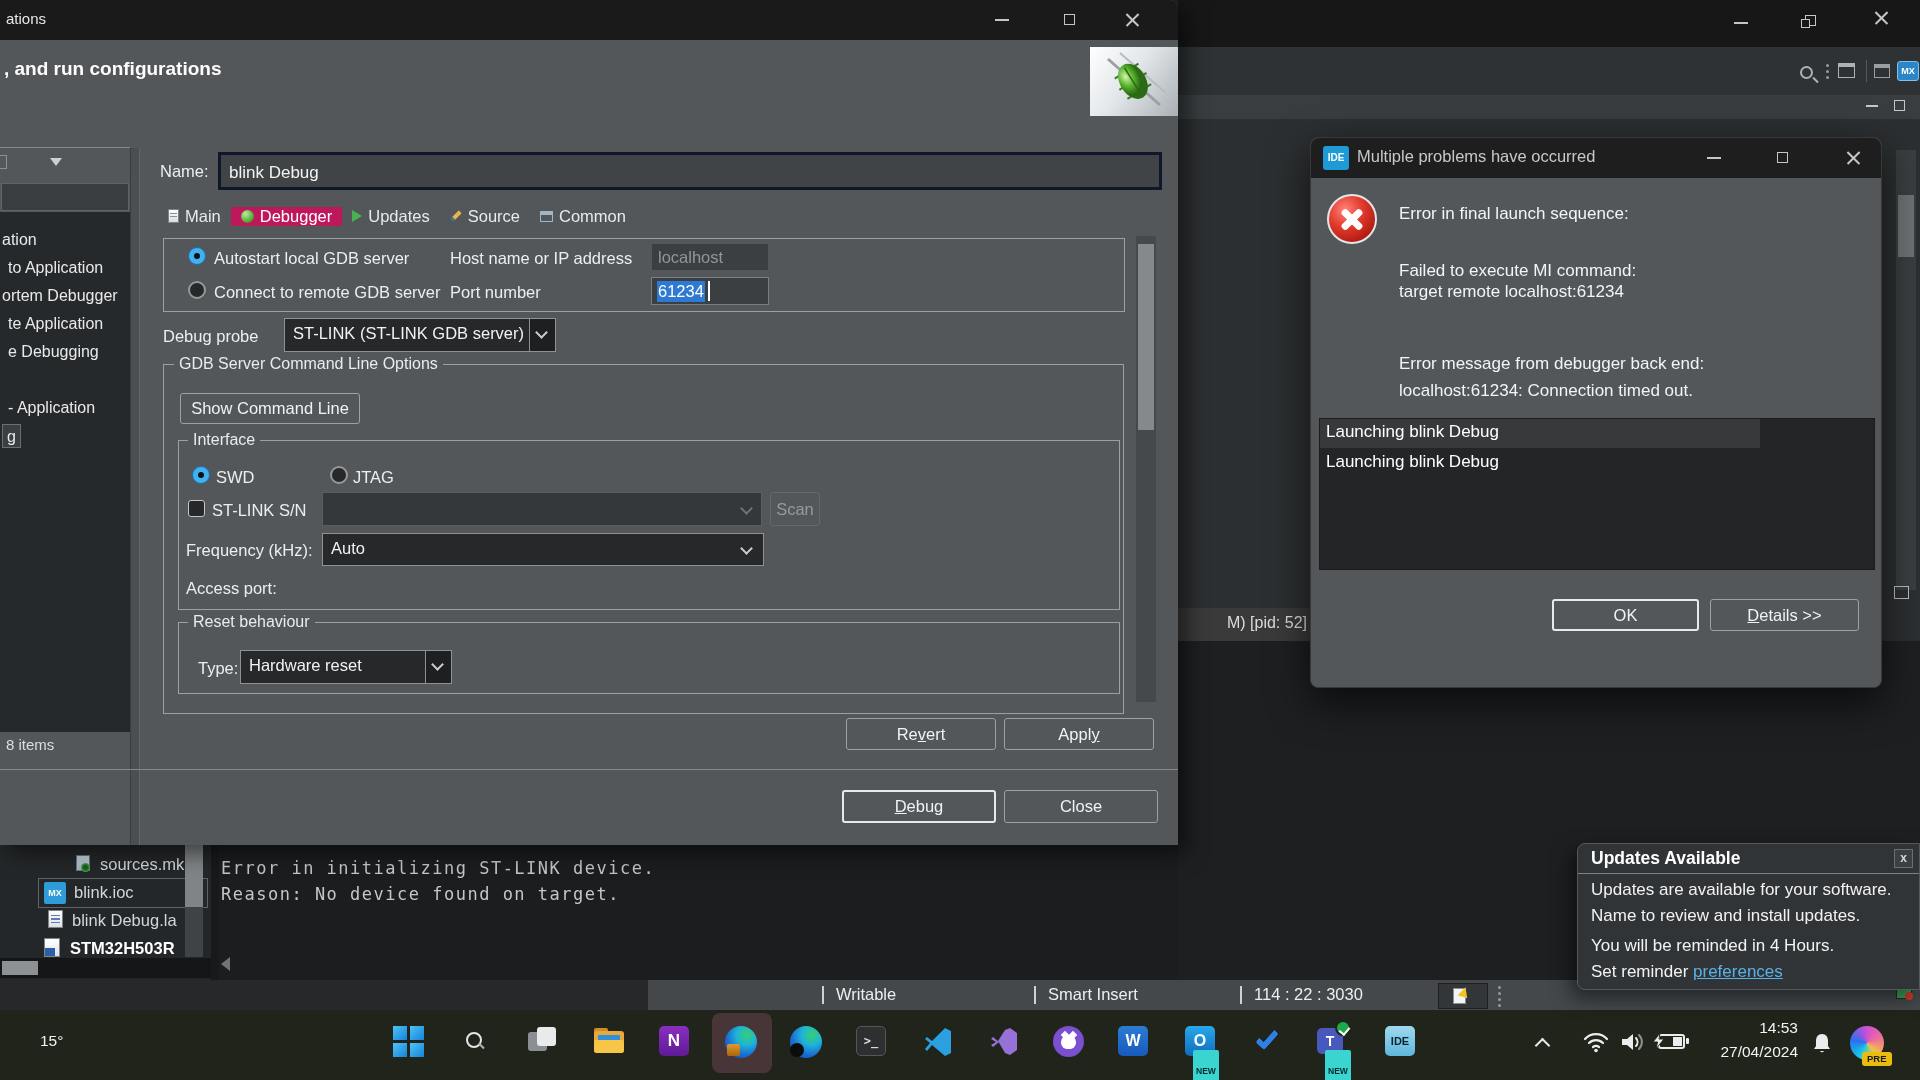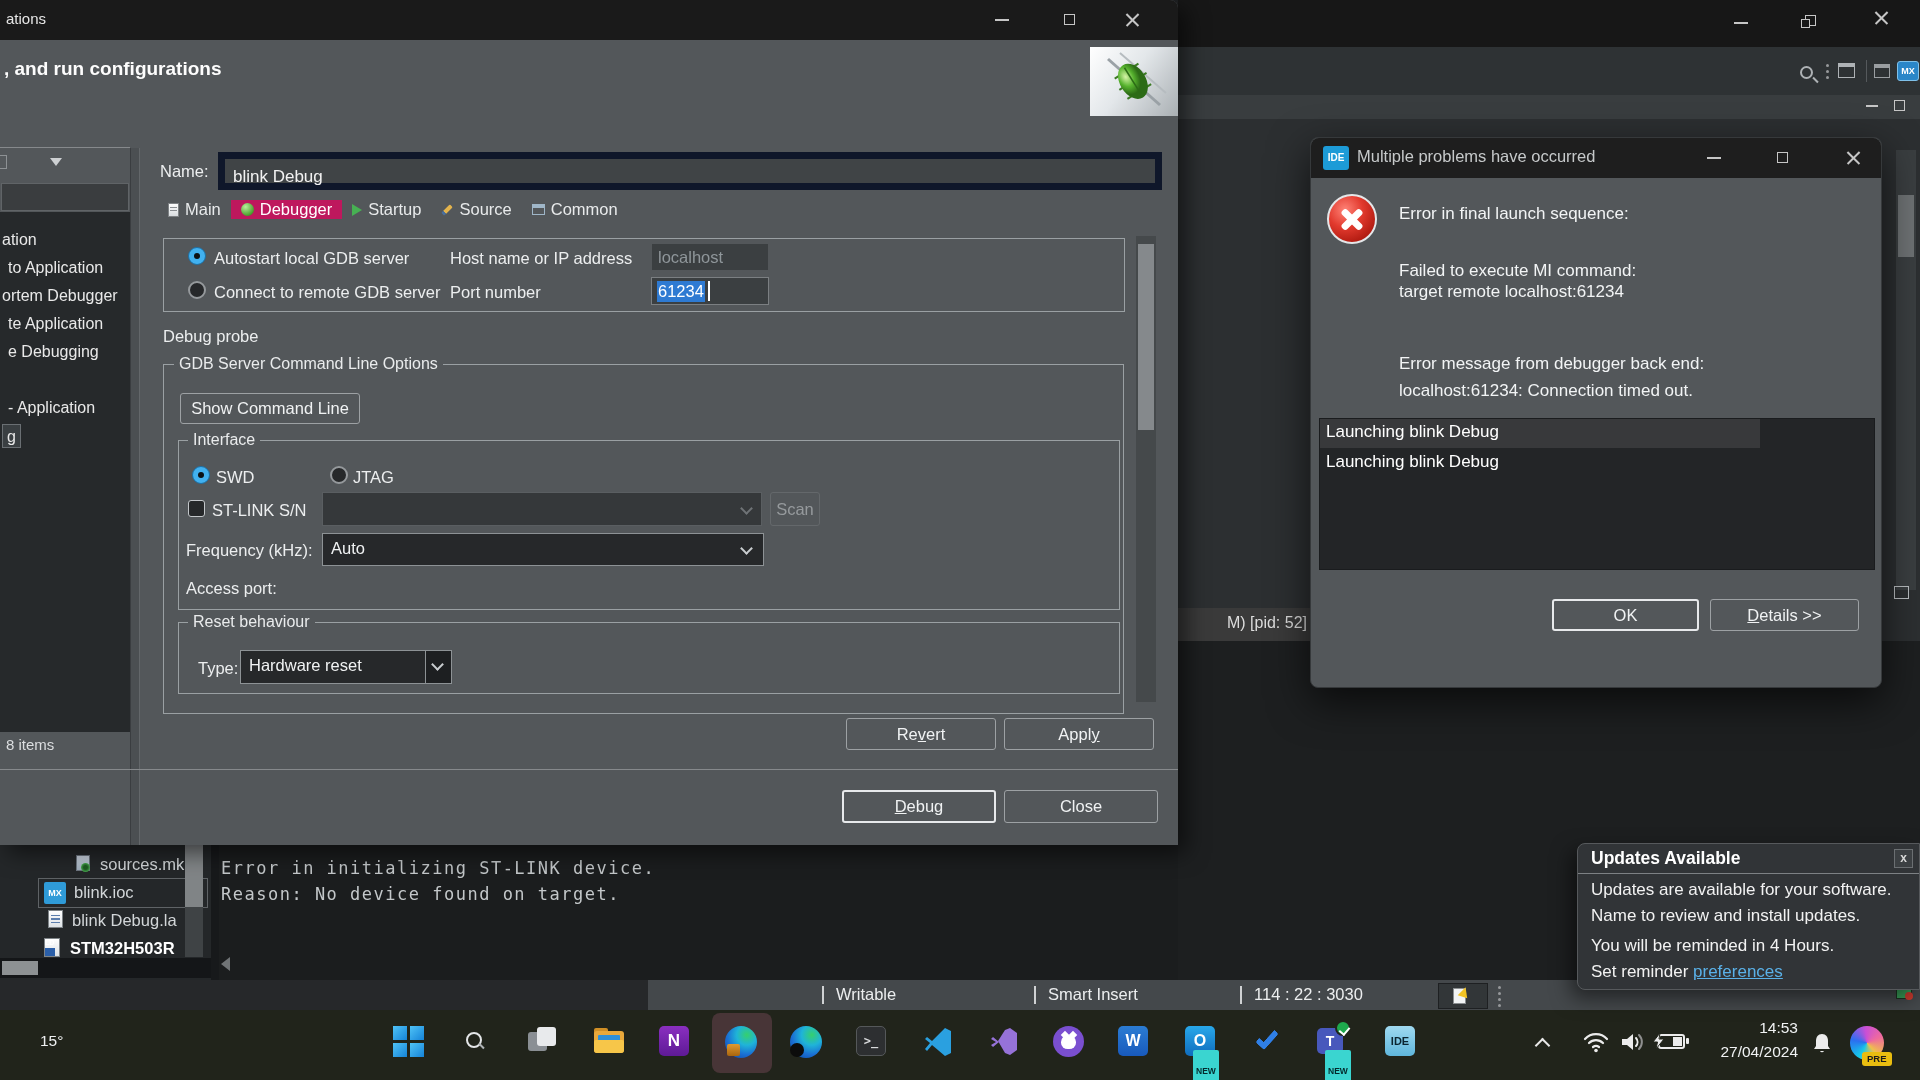--- a/index.html
+++ b/index.html
@@ -41,25 +41,25 @@
   .hline-tree{position:absolute;left:0;top:147px;width:130px;height:1px;background:#86898c}
   .tree-filter{position:absolute;left:1px;top:183px;width:128px;height:28px;background:#3a3d3f;border:1px solid #606467}
   .tree-bg{position:absolute;left:0;top:212px;width:130px;height:520px;background:#26292b}
   .tree-item{position:absolute;font-size:16px;color:#e9e9e9;height:24px;line-height:24px}
   .tree-item.focus{background:#3a3f42;border:1px solid #6a6f73;padding:0 4px}
   .sash-v{position:absolute;left:130px;top:148px;width:10px;height:697px;background:#4b4f52;border-left:1px solid #3a3d40;border-right:1px solid #63676a}
   .count-label{position:absolute;left:6px;top:736px;font-size:15px;color:#dcdee0}
   .tree-caret{position:absolute;left:50px;top:158px;width:0;height:0;border-left:6px solid transparent;border-right:6px solid transparent;border-top:8px solid #cdd0d2}
   .tree-halficon{position:absolute;left:-7px;top:155px;width:14px;height:14px;border:1.5px solid #8d9194;background:#55595c}
 
-  .field{position:absolute;background:#404446;border:7px solid #0f172a;color:#f2f2f2}
+  .field{position:absolute;background:#404446;border:3px solid #0f172a;color:#f2f2f2}
   .name-input{left:218px;top:152px;width:944px;height:38px;font-size:17px;line-height:36px;padding-left:8px}
   .lbl{position:absolute;font-size:16.5px;color:#eceeef;white-space:nowrap}
 
-  .tabbar{position:absolute;left:158px;top:200px;height:32px;display:flex;align-items:flex-start}
+  .tabbar{position:absolute;left:158px;top:200px;height:32px;display:flex;align-items:center}
   .tab{display:flex;align-items:center;gap:6px;padding:0 10px;font-size:16.5px;color:#e8eaeb}
   .tab.sel{background:#be185d;color:#ffffff}
   .ico-doc{width:11px;height:14px;background:linear-gradient(#fdfdfd,#d9dde0);border:1px solid #7e8285;position:relative}
   .ico-doc::after{content:"";position:absolute;left:1px;top:3px;width:7px;height:6px;background:repeating-linear-gradient(#8a8e92 0 1px,transparent 1px 3px)}
   .ico-play{width:0;height:0;border-top:6px solid transparent;border-bottom:6px solid transparent;border-left:10px solid #47b153}
   .ico-bug{width:13px;height:13px;border-radius:50%;background:radial-gradient(circle at 35% 30%,#b8f09a,#4aa02c 70%,#2c641a)}
   .ico-pencil{width:12px;height:4px;background:linear-gradient(90deg,#4a6f9b 0 3px,#e3b34c 3px);transform:rotate(-45deg);border-radius:1px}
   .ico-common{width:13px;height:11px;border:1px solid #9fb6c8;background:linear-gradient(#9fb6c8 0 3px,transparent 3px)}
 
   .vscroll-track{position:absolute;left:1136px;top:236px;width:20px;height:466px;background:#45494b}
@@ -309,21 +309,21 @@
     <div class="tab">
       <span class="ico-doc"></span>
       <span>Main</span>
     </div>
     <div class="tab sel">
       <span class="ico-bug"></span>
       <span>Debugger</span>
     </div>
     <div class="tab">
       <span class="ico-play"></span>
-      <span>Startup</span>
+      <span>Updates</span>
     </div>
     <div class="tab">
       <span class="ico-pencil"></span>
       <span>Source</span>
     </div>
     <div class="tab">
       <span class="ico-common"></span>
       <span>Common</span>
     </div>
   </div>
@@ -340,20 +340,26 @@
   </div>
   <div class="radio unsel" style="left:188px;top:281px"></div>
   <div class="lbl" style="left:214px;top:283px">Connect to remote GDB server</div>
   <div class="lbl" style="left:450px;top:283px">Port number</div>
   <div class="input-dark" style="left:651px;top:277px;width:118px;height:28px;border-color:#7b7f82">
     <span class="selection">61234</span>
     <span class="caret" style="left:56px"></span>
   </div>
 
   <div class="lbl" style="left:163px;top:327px">Debug probe</div>
+  <div class="combo" style="left:284px;top:318px;width:272px;height:34px">
+    <span class="val">ST-LINK (ST-LINK GDB server)</span>
+    <span class="chevbox">
+        <span class="chev"></span>
+      </span>
+  </div>
 
   <div class="group" style="left:163px;top:364px;width:961px;height:350px"></div>
   <div class="legend" style="left:174px;top:355px">GDB Server Command Line Options</div>
   <div class="btn" style="left:180px;top:393px;width:180px;height:31px">Show Command Line</div>
 
   <div class="group" style="left:178px;top:440px;width:942px;height:170px"></div>
   <div class="legend" style="left:188px;top:431px">Interface</div>
   <div class="radio sel" style="left:192px;top:466px"></div>
   <div class="lbl" style="left:216px;top:468px">SWD</div>
   <div class="radio unsel" style="left:330px;top:466px"></div>

